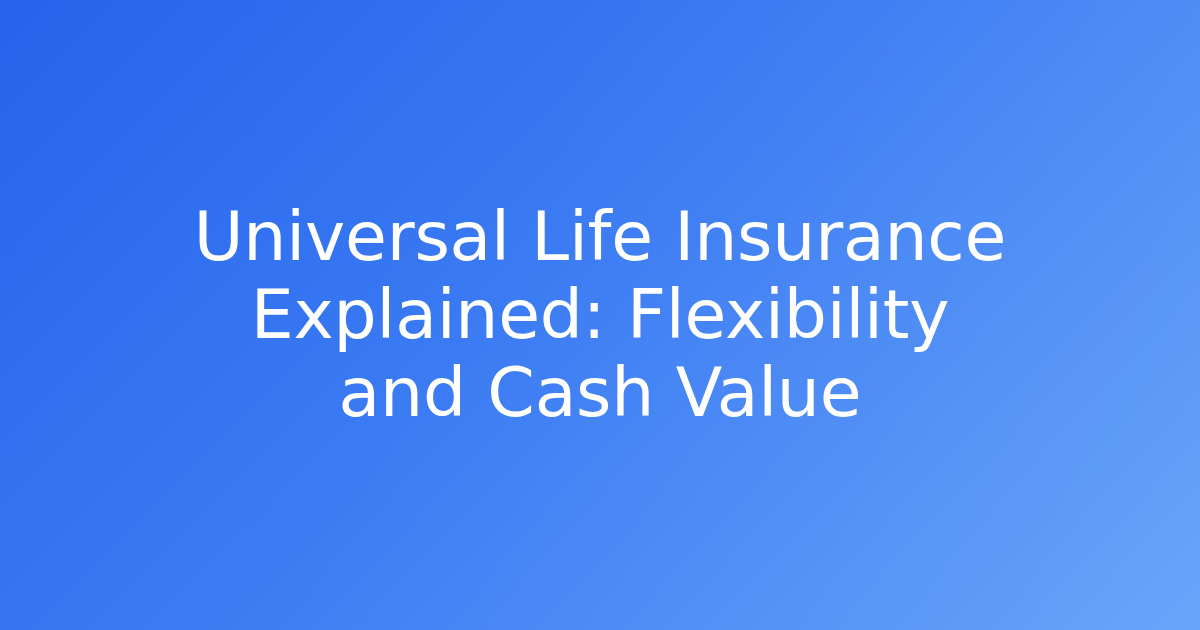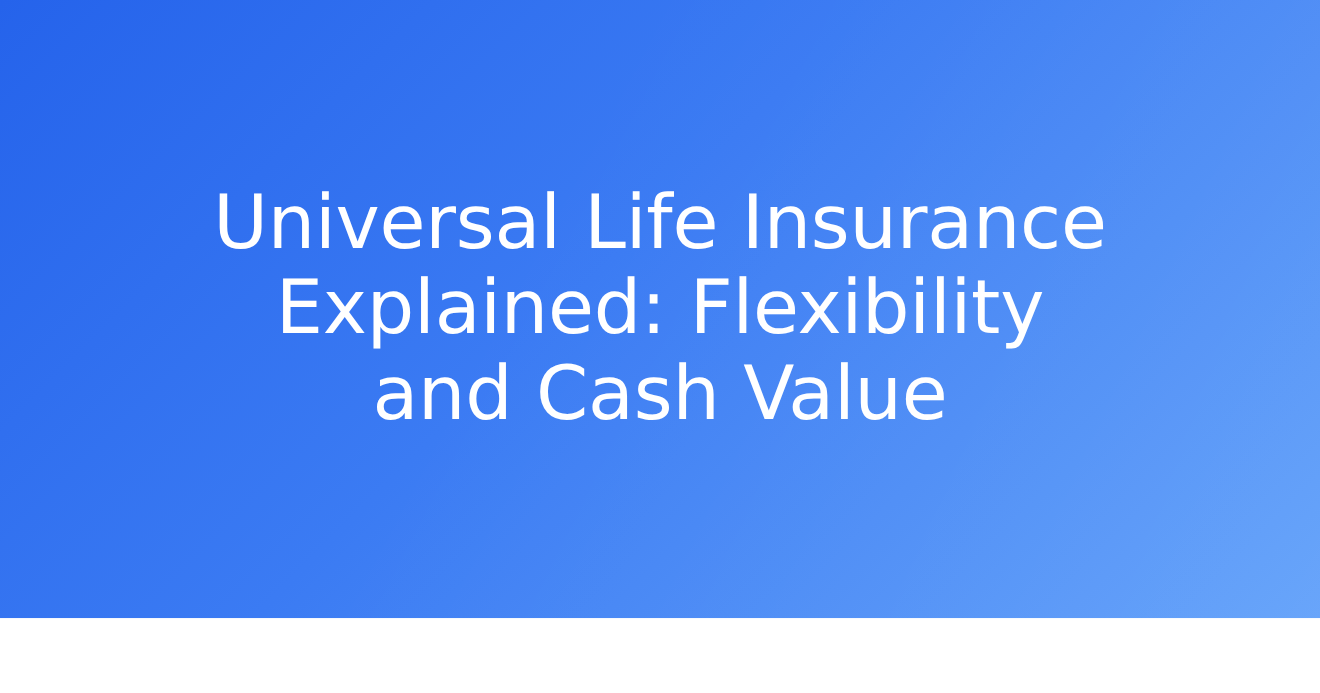--- a/index.html
+++ b/index.html
@@ -5,21 +5,21 @@
 <style>
   html, body {
     margin: 0;
     padding: 0;
     background: #ffffff;
   }
 
   .og-card {
     position: relative;
     width: 1200px;
-    height: 562px;
+    height: 630px;
     overflow: hidden;
     box-sizing: border-box;
     display: flex;
     align-items: center;
     justify-content: center;
     
     background-image: linear-gradient(135deg, #2563eb 0%, #3b7bf3 45%, #4d8df6 72%, #60a0fa 100%);
     font-family: "DejaVu Sans", "Liberation Sans", sans-serif;
     -webkit-font-smoothing: antialiased;
   }

